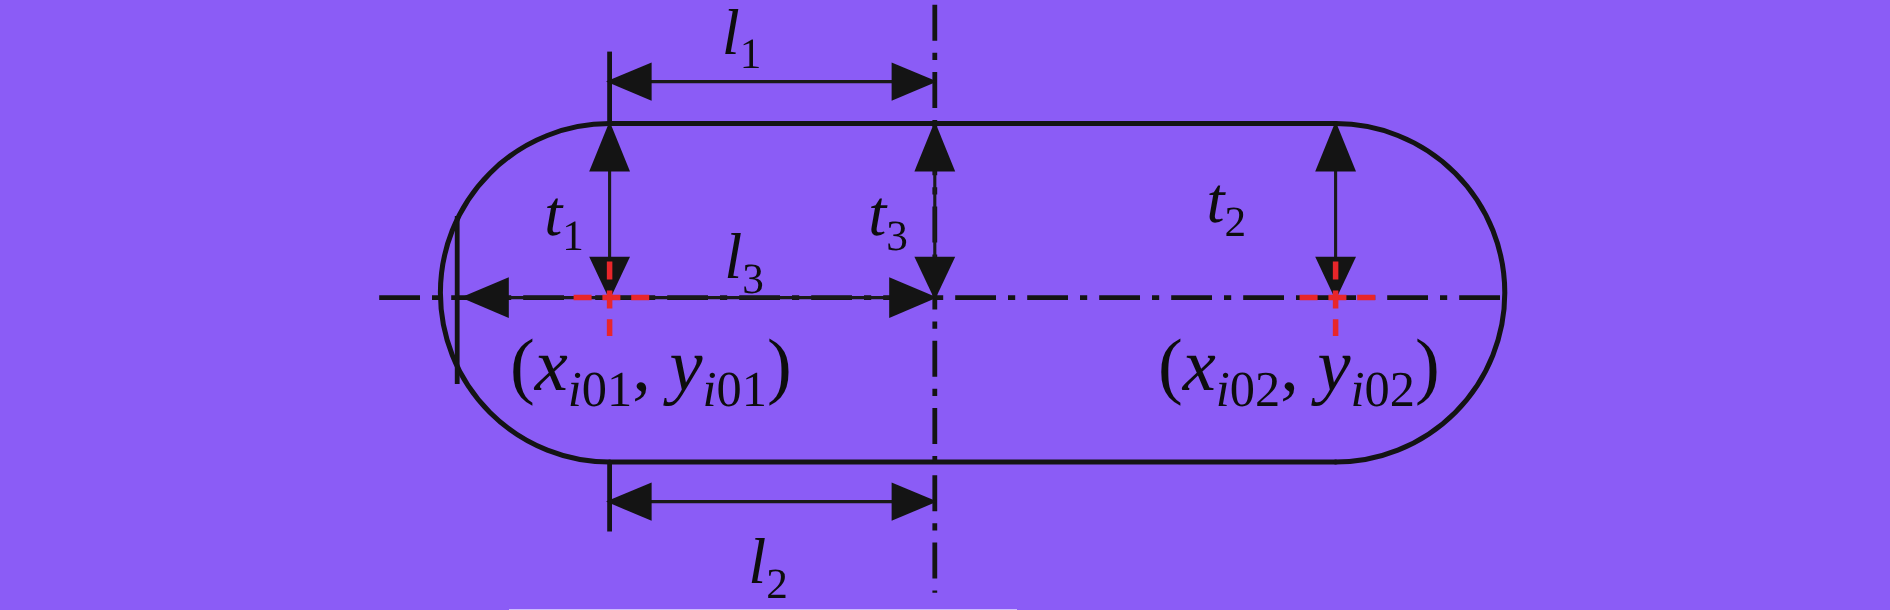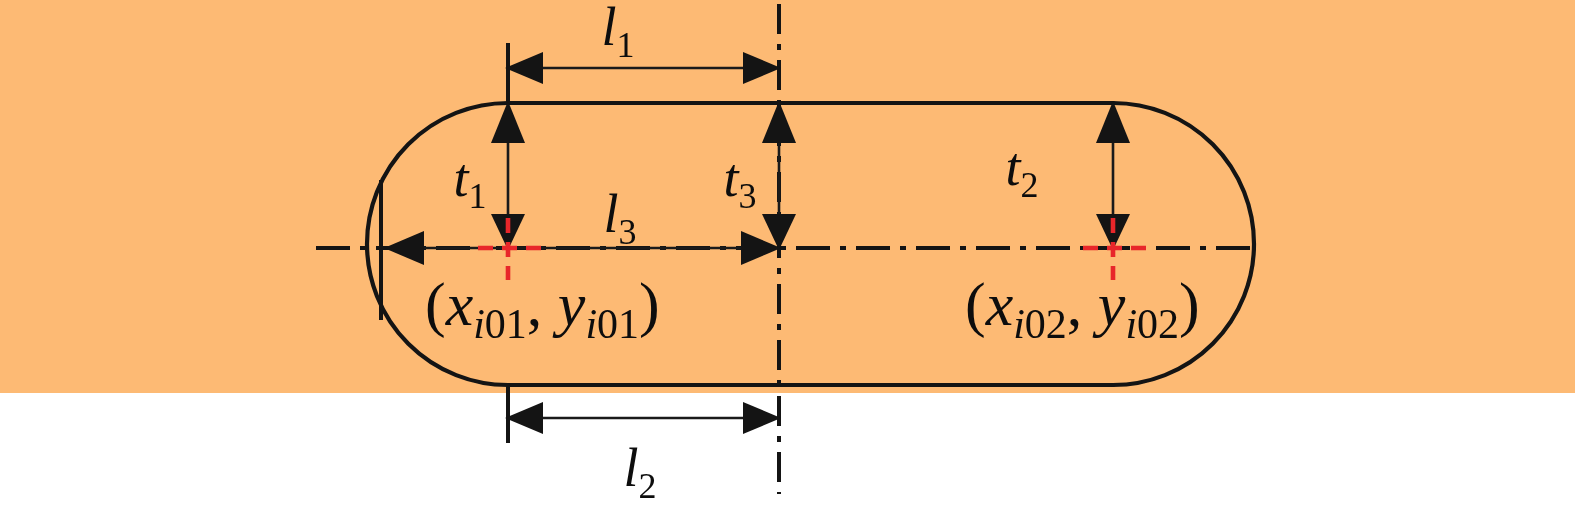--- a/index.html
+++ b/index.html
@@ -10,22 +10,22 @@
   }
   body {
     width: 1575px;
     height: 508px;
     font-family: "Liberation Serif", serif;
     overflow: hidden;
   }
   #diagram-root {
     position: relative;
     width: 1575px;
-    height: 393px;
-    background: #fdba74;
+    height: 508px;
+    background: #8b5cf6;
   }
   svg#figure {
     display: block;
     width: 1575px;
     height: 508px;
   }
   .outline {
     fill: none;
     stroke: #141414;
     stroke-width: 4.2;

